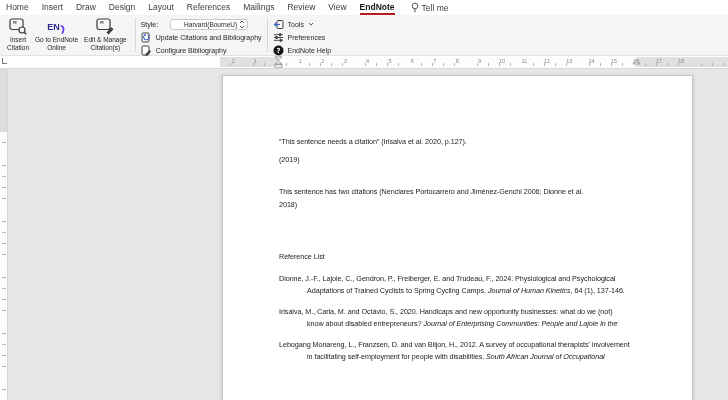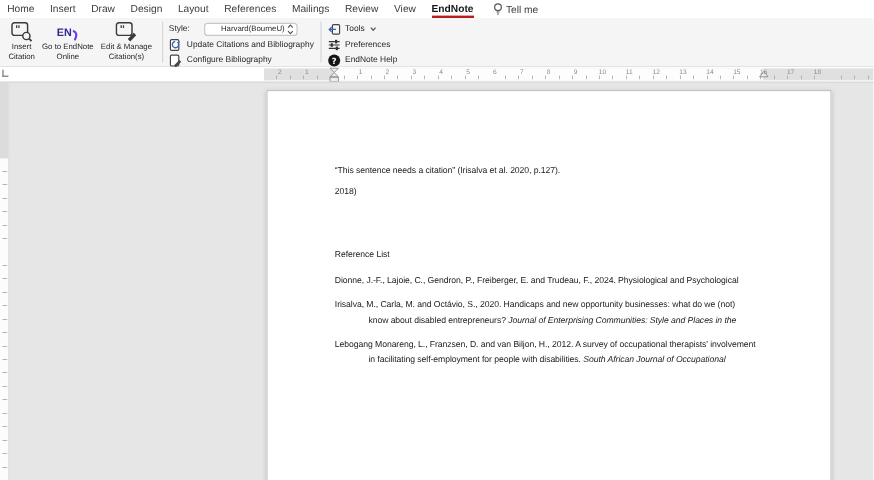--- a/index.html
+++ b/index.html
@@ -213,33 +213,36 @@
 
   <div class="doc-area">
     <div class="v-ruler">
       <div class="v-gray"></div>
       <div class="v-ticks"></div>
     </div>
 
     <div class="page">
       <div class="doc-text">
         <div class="p1 dline">“This sentence needs a citation” (Irisalva et al. 2020, p.127).</div>
+        <div class="p2 dline">(2019)</div>
         <div>
+          <div class="dline">This sentence has two citations (Nenclares Portocarrero and Jiménez-Genchi 2006; Dionne et al.</div>
           <div class="dline">2018)</div>
         </div>
 
         <div class="ref-heading dline">Reference List</div>
 
         <div class="ref">
           <div class="dline"><span>Dionne, J.-F., Lajoie, C., Gendron, P., Freiberger, E. and Trudeau, F., 2024. Physiological and Psychological</span></div>
+          <div class="dline hang"><span>Adaptations of Trained Cyclists to Spring Cycling Camps. </span><span class="it">Journal of Human Kinetics</span><span>, 64 (1), 137-146.</span></div>
         </div>
 
         <div class="ref">
           <div class="dline"><span>Irisalva, M., Carla, M. and Octávio, S., 2020. Handicaps and new opportunity businesses: what do we (not)</span></div>
-          <div class="dline hang"><span>know about disabled entrepreneurs? </span><span class="it">Journal of Enterprising Communities: Style and Places in the</span></div>
+          <div class="dline hang"><span>know about disabled entrepreneurs? </span><span class="it">Journal of Enterprising Communities: People and Lajoie in the</span></div>
         </div>
 
         <div class="ref">
           <div class="dline"><span>Lebogang Monareng, L., Franzsen, D. and van Biljon, H., 2012. A survey of occupational therapists' involvement</span></div>
           <div class="dline hang"><span>in facilitating self-employment for people with disabilities. </span><span class="it">South African Journal of Occupational</span></div>
         </div>
       </div>
     </div>
   </div>
 

